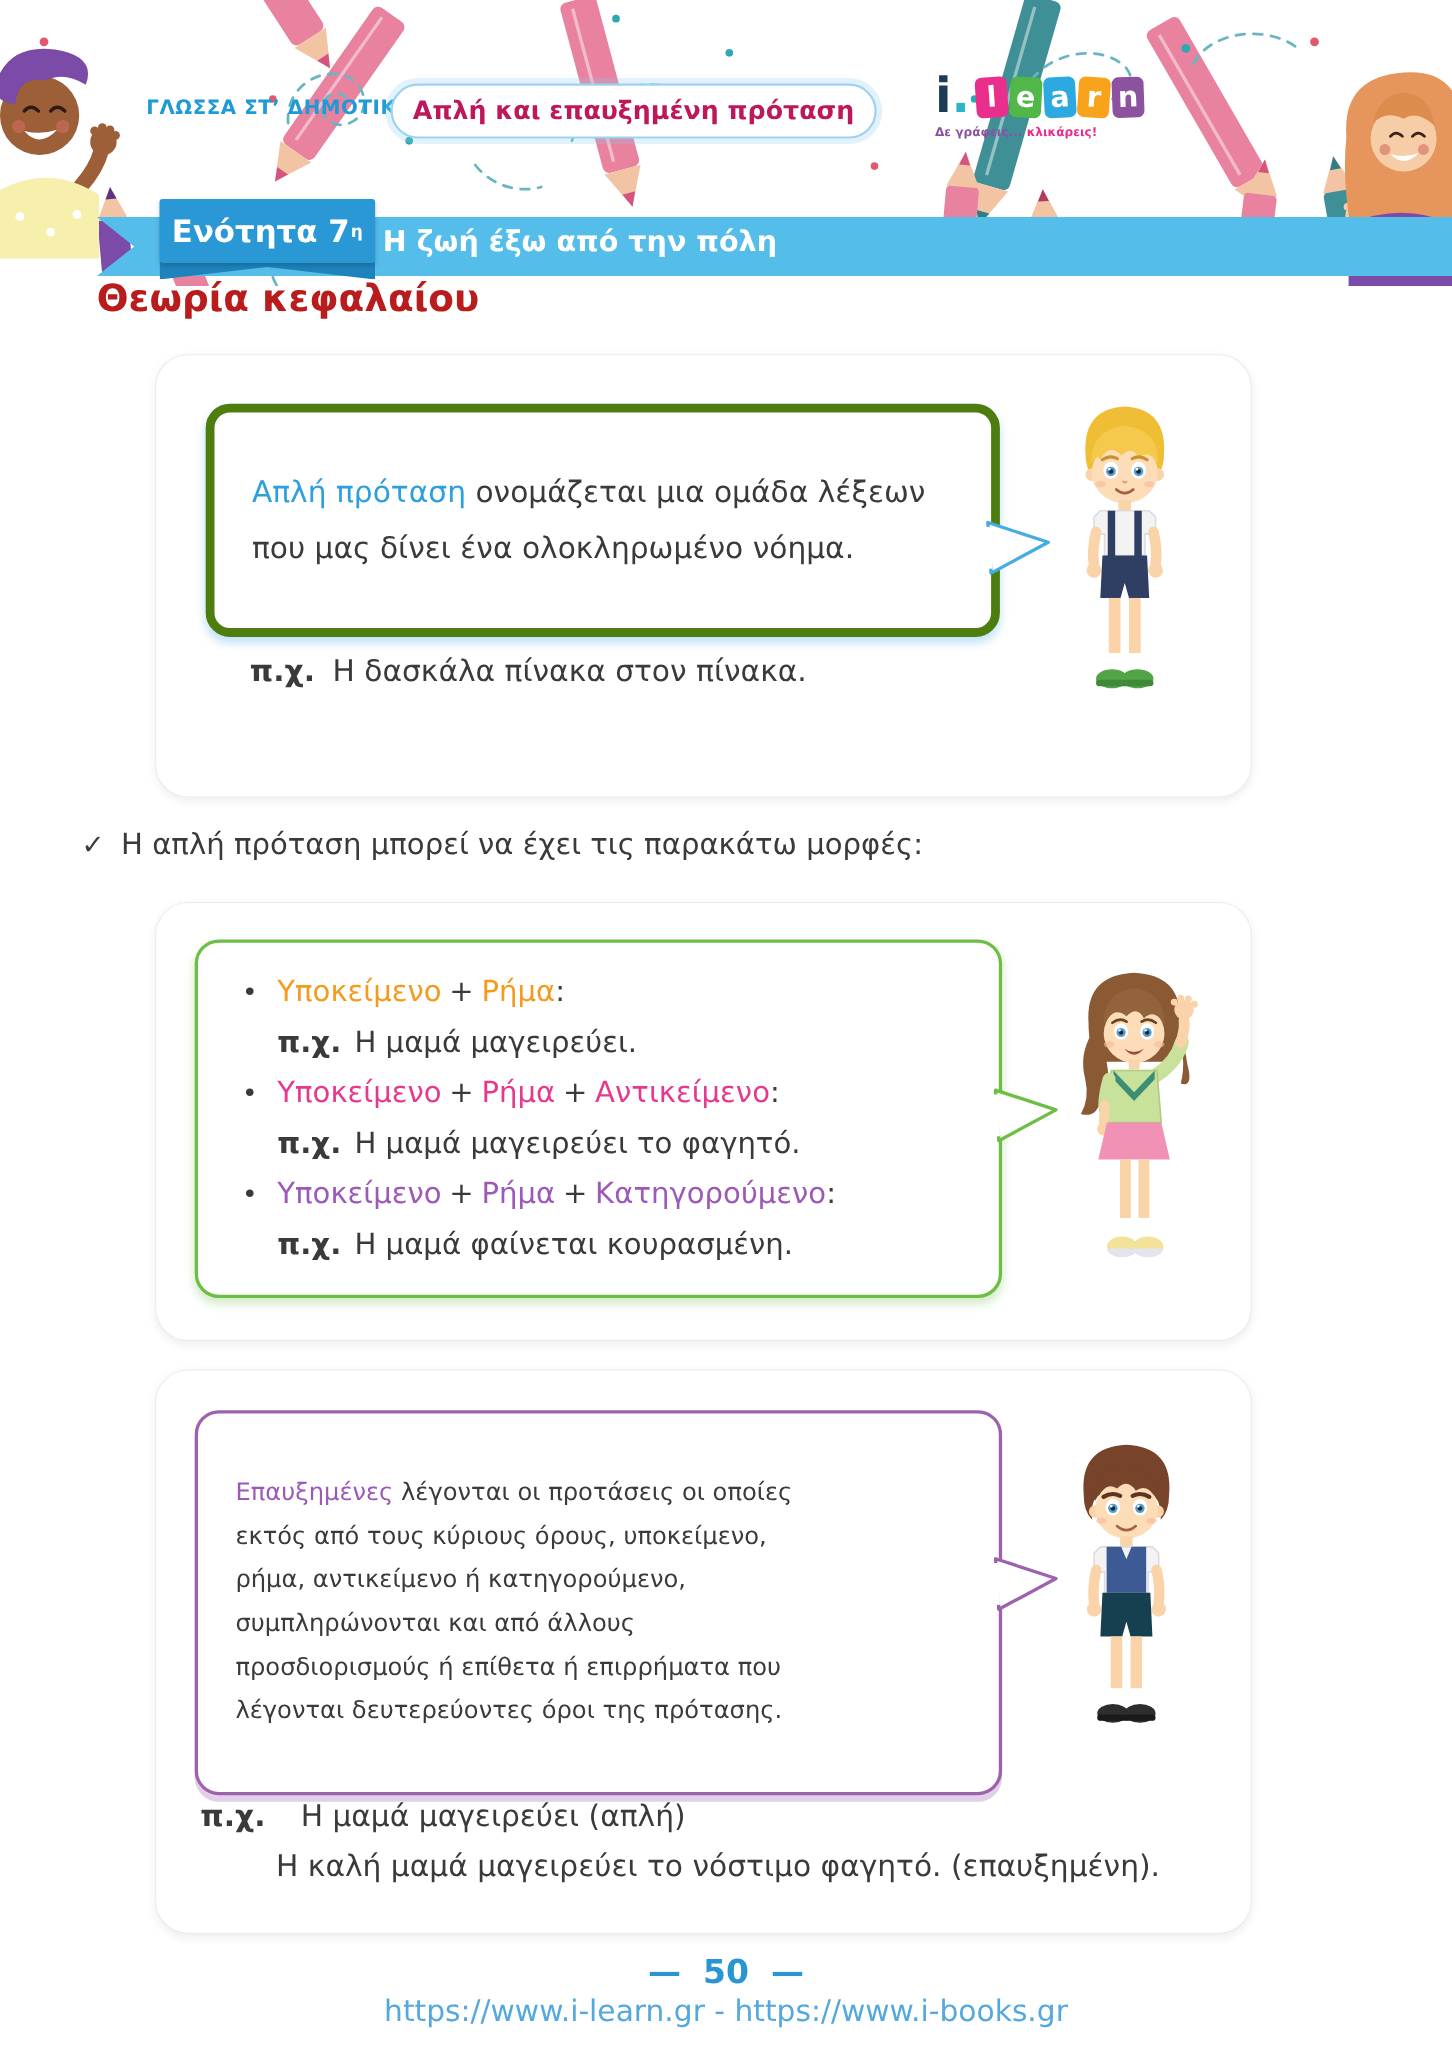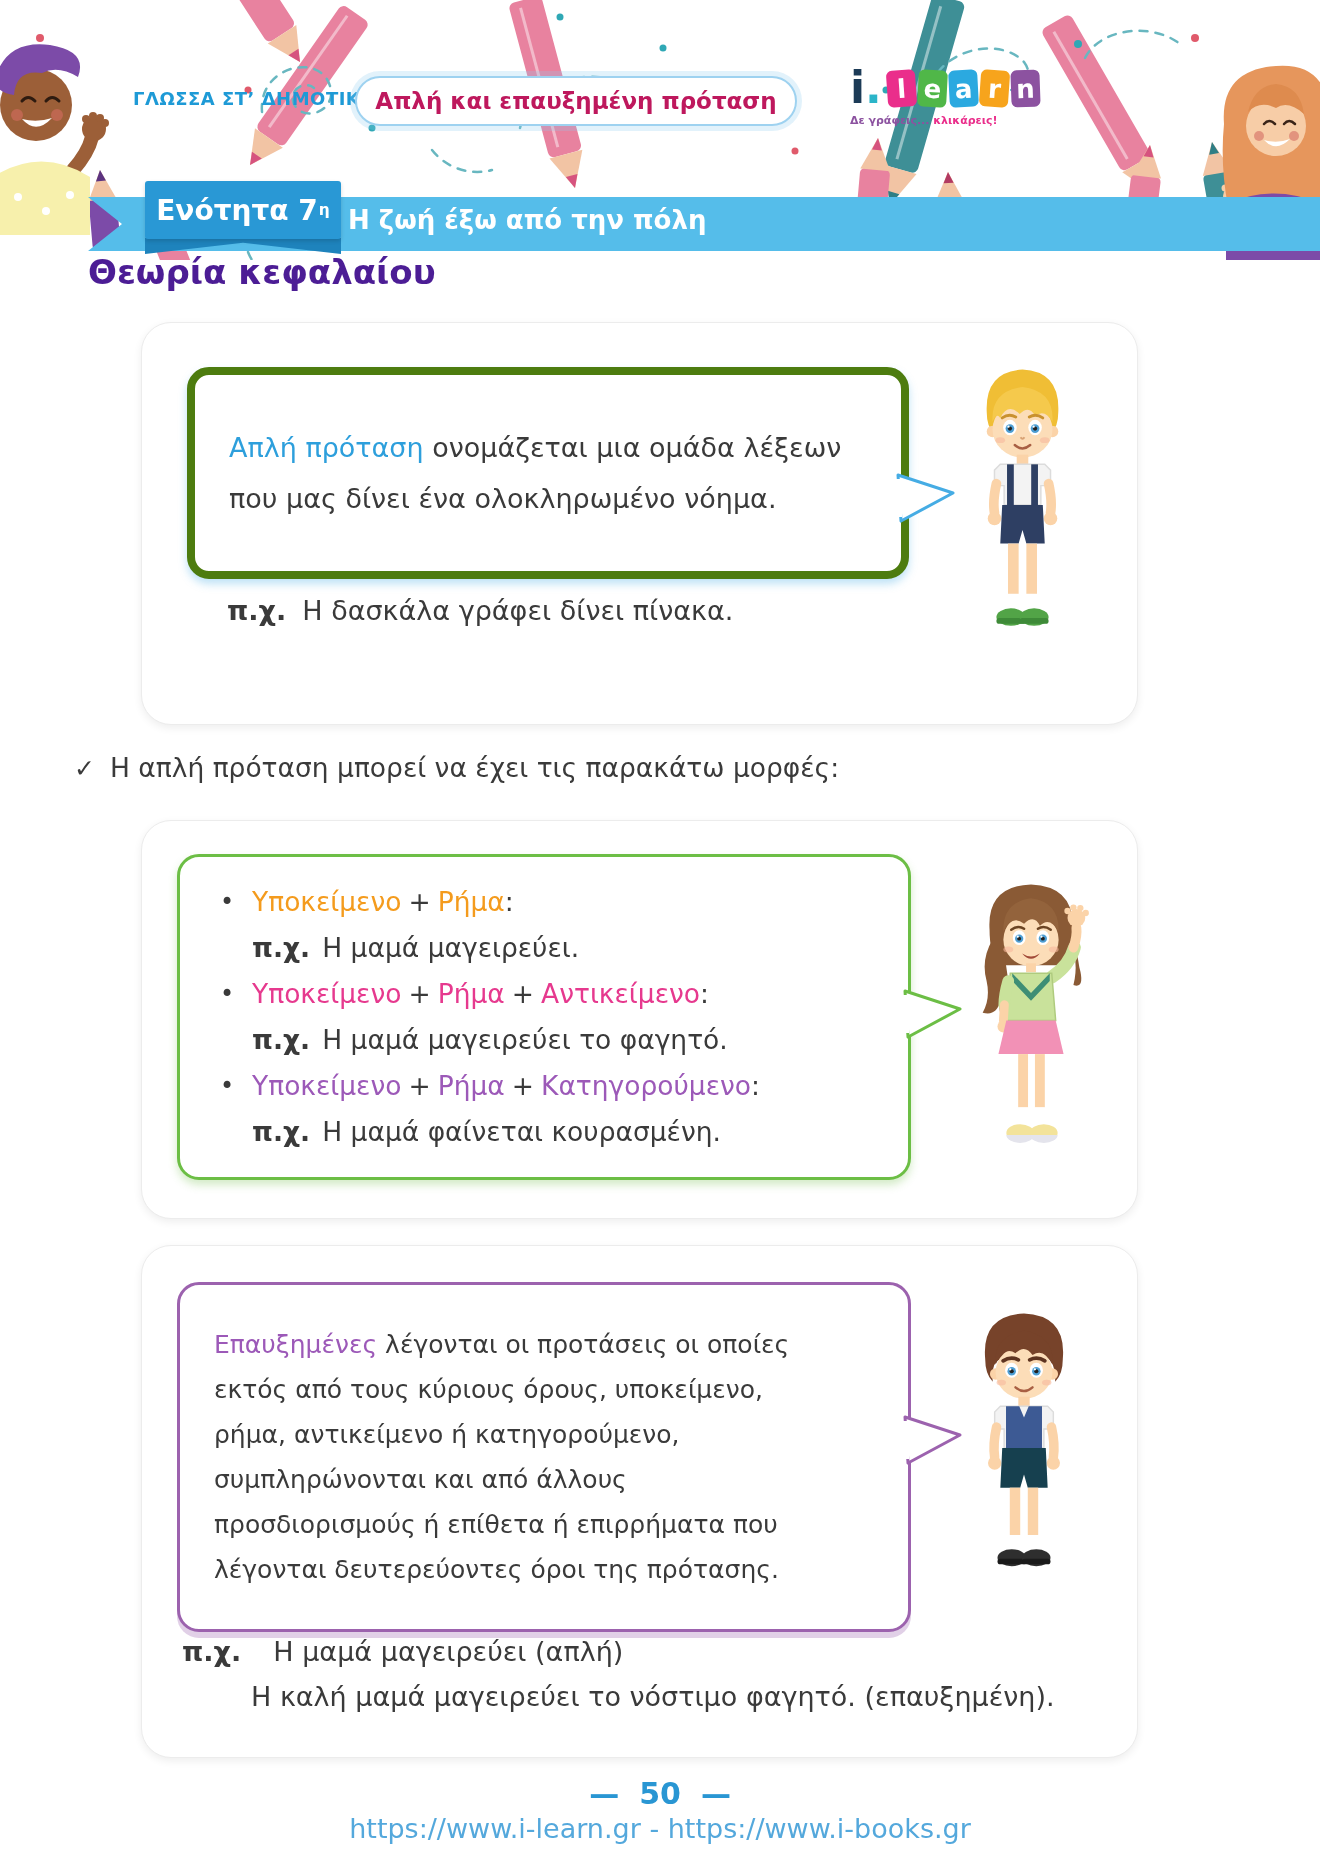--- a/index.html
+++ b/index.html
@@ -28,36 +28,36 @@
   .banner-strip{position:absolute;left:88px;top:197px;right:0;height:54px;background:#55BDEA;
                 clip-path:polygon(0 0,100% 0,100% 100%,0 100%,34px 50%);}
   .banner-title{position:absolute;left:348px;top:205px;color:#fff;font-weight:bold;font-size:26px;}
   .unit-label{position:absolute;left:145px;top:181px;width:196px;height:58px;background:#2998D5;border-radius:3px;
               display:flex;align-items:center;justify-content:center;color:#fff;font-weight:bold;font-size:28px;
               box-shadow:0 2px 4px rgba(0,0,0,.15);}
   .unit-label sup{font-size:.55em;margin-left:1px;}
   .unit-fold{position:absolute;left:145px;top:238px;width:196px;height:16px;background:#1E83BC;
              clip-path:polygon(0 0,100% 0,100% 100%,50% 30%,0 100%);}
   
-  .section-title{position:absolute;left:88px;top:252px;font-size:34px;font-weight:bold;color:#4c1d95;}
+  .section-title{position:absolute;left:88px;top:252px;font-size:34px;font-weight:bold;color:#b91c1c;}
   
   .card{position:absolute;left:141px;width:995px;background:#fff;border:1px solid #ECECEC;border-radius:30px;
         box-shadow:0 3px 9px rgba(0,0,0,.07);}
   .card1{top:322px;height:401px;}
   .card2{top:820px;height:397px;}
   .card3{top:1245px;height:511px;}
   .bubble{position:absolute;background:#fff;border-radius:22px;display:flex;align-items:center;}
   .bubble-blue{left:45px;top:44px;width:706px;height:196px;border:8px solid #4d7c0f;
                box-shadow:0 5px 9px rgba(69,172,228,.35);}
   .bubble-green{left:35px;top:33px;width:728px;height:320px;border:3px solid #6CBE45;
                 box-shadow:0 5px 9px rgba(108,190,69,.30);}
   .bubble-purple{left:35px;top:36px;width:728px;height:344px;border:3px solid #9C62AE;
                  box-shadow:0 6px 0 rgba(156,98,174,.30);}
   .bubble p{margin:0;padding:0 34px;font-size:27px;line-height:1.9;white-space:pre-line;}
-  .bubble-purple p{font-size:25px;line-height:1.8;}
+  .bubble-purple p{font-size:22px;line-height:1.8;}
   .lead-blue{color:#2D9FDC;}
   .lead-purple{color:#9C59B8;}
   .tail{position:absolute;right:-57px;}
   .example-line{position:absolute;font-size:27px;}
   .ex-label{font-weight:bold;margin-right:16px;}
   .check-line{position:absolute;left:74px;top:752px;font-size:26.5px;display:flex;gap:15px;align-items:baseline;}
   .check-mark{font-size:25px;color:#3A3A3A;}
   
   .forms-list{padding:0 36px;width:100%;box-sizing:border-box;}
   .form-line{position:relative;padding-left:36px;height:46px;line-height:46px;font-size:26.5px;white-space:nowrap;}
@@ -252,21 +252,21 @@
   <div class="card card1">
     <div class="bubble bubble-blue">
       <p><span class="lead-blue">Απλή πρόταση</span><span> ονομάζεται μια ομάδα λέξεων
 που μας δίνει ένα ολοκληρωμένο νόημα.</span></p>
       <svg class="tail" style="top:96px" width="62" height="54" viewBox="0 0 62 54">
         <path d="M2,4 L57,22 L5,50 Z" fill="#fff" stroke="#45ACE4" stroke-width="3" stroke-linejoin="round"></path>
         <rect x="0" y="8" width="6" height="38" fill="#fff"></rect>
       </svg>
     </div>
     <div class="example-line" style="left:85px;top:272px">
-      <span class="ex-label">π.χ.</span><span>Η δασκάλα γράφει δίνει πίνακα.</span>
+      <span class="ex-label">π.χ.</span><span>Η δασκάλα πίνακα στον πίνακα.</span>
     </div>
     <svg class="kid" style="right:42px;top:30px" width="145" height="300" viewBox="0 0 150 300">
       <path d="M38,56 Q36,14 75,12 Q114,14 112,56 Q112,72 104,78 L46,78 Q38,72 38,56 Z" fill="#F0BE35"></path>
       <circle cx="44" cy="76" r="6" fill="#FBD3A8"></circle>
         <circle cx="106" cy="76" r="6" fill="#FBD3A8"></circle>
       <ellipse cx="75" cy="74" rx="31" ry="29" fill="#FCDDB8"></ellipse>
       <path d="M44,66 Q42,34 75,30 Q108,34 106,66 Q98,52 88,60 Q82,48 72,58 Q60,46 52,62 Q48,56 44,66 Z" fill="#F5C94C"></path>
       <path d="M54,62 Q61,57 68,61" stroke="#C9912F" stroke-width="3" fill="none" stroke-linecap="round"></path>
       <path d="M82,61 Q89,57 96,62" stroke="#C9912F" stroke-width="3" fill="none" stroke-linecap="round"></path>
       <ellipse cx="62" cy="72" rx="7" ry="8" fill="#fff"></ellipse>

